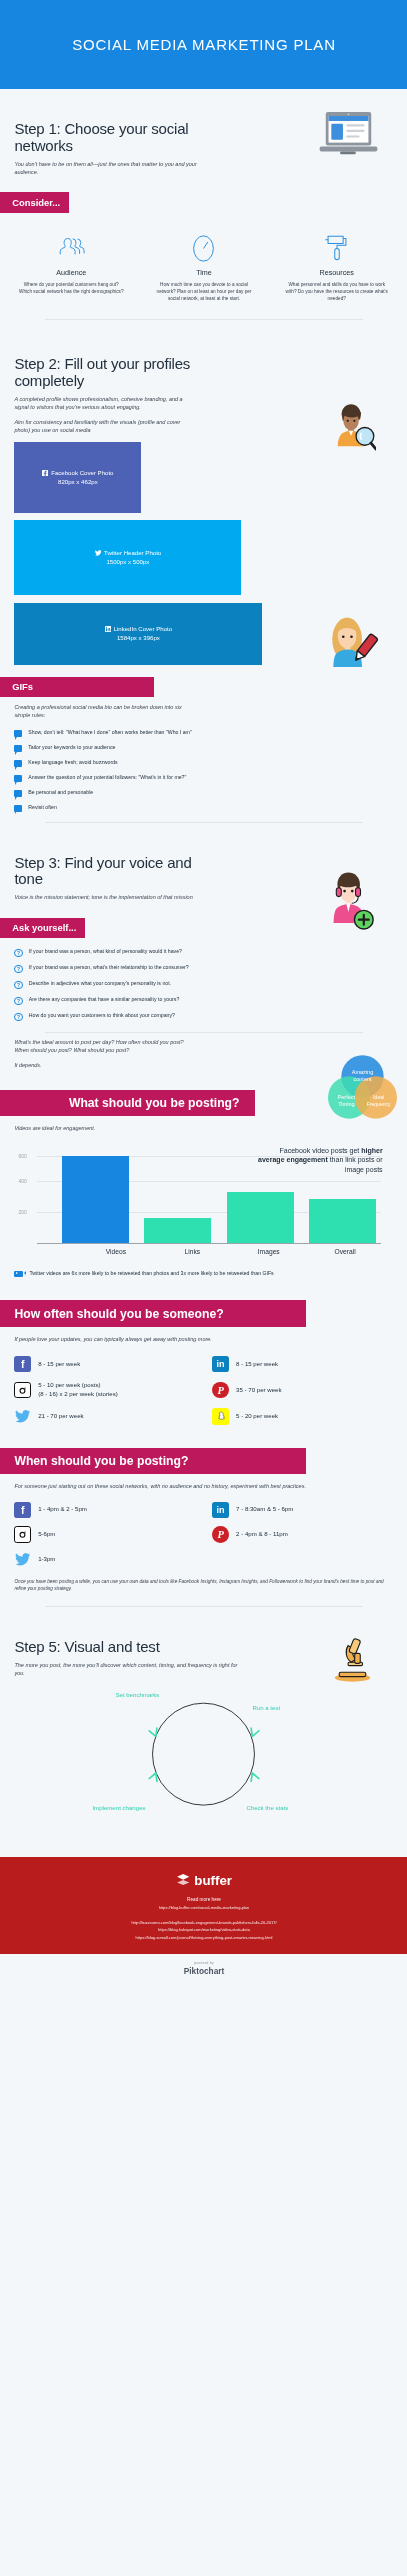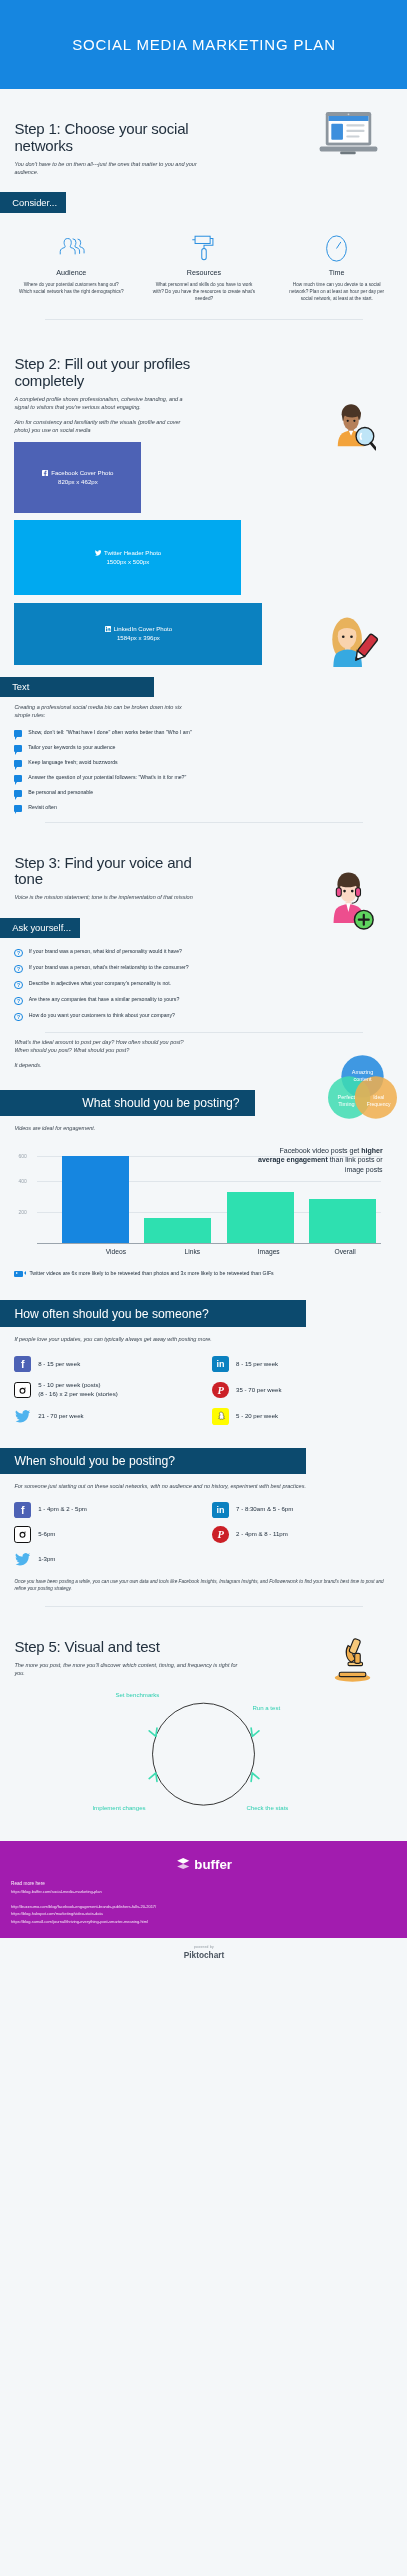--- a/index.html
+++ b/index.html
@@ -27,22 +27,22 @@
     letter-spacing:-0.2px; max-width:183px; padding-top:32px;
   }
   .step-sub {
     font-style:italic; font-size:5.5px; line-height:1.45; color:#39444f;
     max-width:183px; margin-top:6.1px;
   }
   .divider { height:0.6px; background:#dfe5ea; margin:16.6px 31px 0 31px; }
 
   
   .banner {
-    background:#0c4a6e; color:#fff; display:inline-block;
-    padding:4.4px 9px 5px 12.2px; font-size:9.4px; font-weight:400;
+    background:#be185d; color:#fff; display:inline-block;
+    padding:4.4px 9px 5px 12.2px; font-size:9.4px; font-weight:700;
     margin-left:-14.4px;
   }
   .banner.wide { padding-right:22px; }
   .banner.big { font-size:12.2px; padding:6.1px 15.5px 6.7px 14.4px; }
 
   
   .laptop { position:absolute; right:29px; top:22px; width:61px; }
   .consider-row { display:flex; margin-top:19px; gap:19px; }
   .consider-col { flex:1; text-align:center; padding:0 4.4px; }
   .consider-col .ico { height:31px; display:flex; align-items:flex-end; justify-content:center; }
@@ -112,21 +112,21 @@
 
   
   .when-grid { display:grid; grid-template-columns:1fr 1fr; gap:8.3px 16.6px; margin-top:11px; }
   .note { font-size:4.7px; font-style:italic; line-height:1.5; color:#39444f; margin-top:10px; }
 
   
   .cycle { position:relative; height:139px; margin-top:5.5px; }
   .cycle .lbl { position:absolute; font-size:6.1px; color:#2ecfb0; }
 
   
-  .footer { background:#a21caf; color:#fff; padding:15.5px 11px 13.3px; margin-top:19px; }
+  .footer { background:#b91c1c; color:#fff; text-align:center; padding:15.5px 11px 13.3px; margin-top:35px; }
   .footer .brand { font-size:13.3px; font-weight:700; display:flex; align-items:center; justify-content:center; gap:3.9px; }
   .footer .rm { font-size:4.7px; margin-top:9px; opacity:.95;}
   .footer .lnk { font-size:4px; margin-top:2.8px; opacity:.9; word-break:break-all; }
   .picto { background:#f4f7f9; text-align:center; padding:7.8px 0 11px; }
   .picto .pw { font-size:3.3px; color:#8b949c; letter-spacing:0.3px;}
   .picto .pn { font-size:8.3px; color:#4b5560; font-weight:700; margin-top:1.1px; }
 </style>
 </head>
 <body>
 
@@ -164,40 +164,40 @@
               <path d="M32 6.5a6 7 0 0 1 6 7c0 2.8-1.1 4.8-1.9 5.9l.9 2.4c4.2 1 7.5 2.5 7.5 6.9v5"></path>
               <path d="M41 7a5.6 6.6 0 0 1 5.6 6.6c0 2.6-1 4.5-1.8 5.5l.9 2.3c4 .9 7 2.3 7 6.5v5"></path>
             </g>
           </svg>
         </div>
         <h3>Audience</h3>
         <p>Where do your potential customers hang out? Which social network has the right demographics?</p>
       </div>
       <div class="consider-col">
         <div class="ico">
+          <svg width="23" height="29" viewBox="0 0 42 52">
+            <ellipse cx="21" cy="26" rx="18" ry="23" fill="none" stroke="#2a8fe0" stroke-width="1.8"></ellipse>
+            <path d="M21 26 L29 14" stroke="#2a8fe0" stroke-width="1.8" fill="none"></path>
+          </svg>
+        </div>
+        <h3>Time</h3>
+        <p>How much time can you devote to a social network? Plan on at least an hour per day per social network, at least at the start.</p>
+      </div>
+      <div class="consider-col">
+        <div class="ico">
           <svg width="28" height="29" viewBox="0 0 50 52">
             <g fill="none" stroke="#2a8fe0" stroke-width="1.8">
               <rect x="9" y="4" width="27" height="13"></rect>
               <path d="M9 10.5H4M36 8h5v12H25v6"></path>
               <rect x="21" y="26" width="8" height="20" rx="4"></rect>
             </g>
           </svg>
         </div>
         <h3>Resources</h3>
         <p>What personnel and skills do you have to work with? Do you have the resources to create what's needed?</p>
-      </div>
-      <div class="consider-col">
-        <div class="ico">
-          <svg width="23" height="29" viewBox="0 0 42 52">
-            <ellipse cx="21" cy="26" rx="18" ry="23" fill="none" stroke="#2a8fe0" stroke-width="1.8"></ellipse>
-            <path d="M21 26 L29 14" stroke="#2a8fe0" stroke-width="1.8" fill="none"></path>
-          </svg>
-        </div>
-        <h3>Time</h3>
-        <p>How much time can you devote to a social network? Plan on at least an hour per day per social network, at least at the start.</p>
       </div>
     </div>
     <div class="divider"></div>
   </div>
 
   <div class="section">
     <div class="step-title">Step 2: Fill out your profiles completely</div>
     <div class="step-sub">A completed profile shows professionalism, cohesive branding, and a signal to visitors that you're serious about engaging.</div>
 
     <svg class="char" style="right:32px; top:78px; width:51px;" viewBox="0 0 92 110">
@@ -259,21 +259,21 @@
       <path d="M38 64h10v10H38z" fill="#f9d3ae"></path>
       <path d="M22 76c5-5 12-8 21-8s16 3 21 8c4 5 5 18 5 24H17c0-6 1-19 5-24z" fill="#36a9e1"></path>
       <g transform="rotate(38 72 72)">
         <rect x="62" y="38" width="17" height="40" rx="4" fill="#cf3340" stroke="#1d1d1d" stroke-width="2.5"></rect>
         <path d="M62 78h17l-8.5 14z" fill="#fff" stroke="#1d1d1d" stroke-width="2.5"></path>
         <path d="M66 88h9l-4.5 7z" fill="#1d1d1d"></path>
       </g>
     </svg>
 
     <div style="margin-top:12.2px;">
-      <span class="banner wide" style="min-width:154px;">Text</span>
+      <span class="banner wide" style="min-width:154px;">GIFs</span>
     </div>
     <div class="step-sub" style="margin-top:7.2px;">Creating a professional social media bio can be broken down into six simple rules:</div>
 
     <div class="bullets">
       <div class="bullet">
           <span class="marker speech"></span>
           <span class="txt">Show, don't tell: "What have I done" often works better than "Who I am"</span>
         </div>
       <div class="bullet">
           <span class="marker speech"></span>

